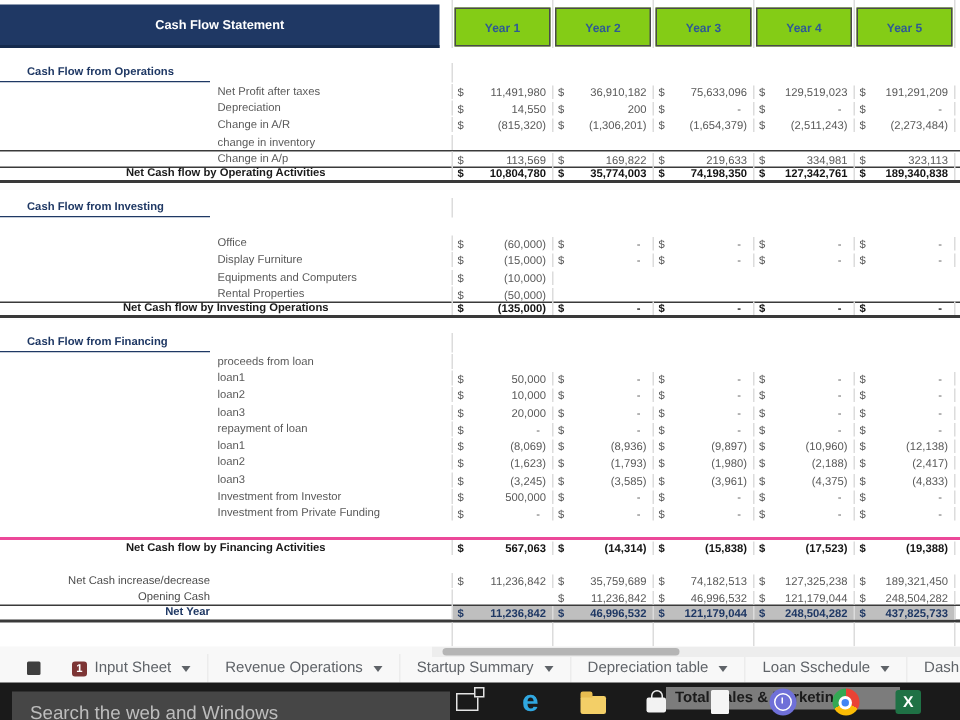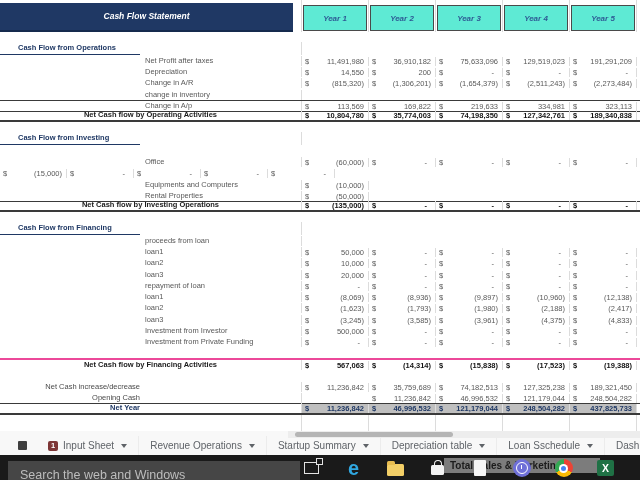--- a/index.html
+++ b/index.html
@@ -1,28 +1,28 @@
 <!DOCTYPE html>
 <html><head>
 <meta charset="utf-8">
 <style>
   html,body{margin:0;padding:0;background:#fff;}
   .screen{position:relative;width:640px;height:480px;overflow:hidden;background:#fff;
           font-family:"Liberation Sans",sans-serif;}
 
   
   .sheet{position:absolute;left:0;top:0;width:640px;height:431px;background:#fff;overflow:hidden;}
-  .hdr{display:flex;height:32px;font-style:italic;}
+  .hdr{display:flex;height:32px;}
   .lbl{width:302px;box-sizing:border-box;border-right:1px solid #dcdcdc;display:flex;align-items:center;overflow:hidden;}
   .cell{width:67px;box-sizing:border-box;border-right:1px solid #dcdcdc;display:flex;
         justify-content:space-between;align-items:center;padding:0 4px 0 3px;font-size:7.5px;color:#595959;}
   .hdr .lbl,.hdr .cell{border-right:1px solid #dcdcdc;padding:0;}
   .title-box{margin:2px 8px 0 0;height:27px;width:294px;background:#1f3864;border-bottom:2px solid #152a4d;
              color:#fff;font-weight:bold;font-size:8.5px;display:flex;align-items:center;justify-content:center;}
-  .year-box{margin:4px 1px 0 1px;height:24px;flex:1;background:#5eead4;border:1.5px solid #4a4a4a;
+  .year-box{margin:4px 1px 0 1px;height:24px;flex:1;background:#84cc16;border:1.5px solid #4a4a4a;
             color:#2e5a94;font-weight:bold;font-size:8px;display:flex;align-items:center;justify-content:center;}
   .hdr .cell{padding:0;}
   .row{display:flex;height:11.25px;box-sizing:border-box;align-items:flex-end;}
   .row .lbl{font-size:7.5px;}
   .lbl-t{display:inline-block;line-height:10px;}
   .rt-section .lbl{display:block;}
   .rt-section .lbl-t{display:block;width:140px;box-sizing:border-box;padding-left:18px;height:100%;
                      line-height:12px;border-bottom:1px solid #1f3864;color:#1f3864;font-weight:bold;}
   .rt-item .lbl-t{margin-left:145px;color:#595959;}
   .rt-total .lbl-t{display:block;width:100%;text-align:center;color:#1a1a1a;font-weight:bold;}
@@ -311,20 +311,23 @@
           <div class="cell">
             <span class="usd">$</span>
             <span class="amt dash">-</span>
           </div>
           <div class="cell">
             <span class="usd">$</span>
             <span class="amt dash">-</span>
           </div>
         </div>
         <div class="row rt-item">
+          <div class="lbl">
+            <span class="lbl-t">Display Furniture</span>
+          </div>
           <div class="cell">
             <span class="usd">$</span>
             <span class="amt">(15,000)</span>
           </div>
           <div class="cell">
             <span class="usd">$</span>
             <span class="amt dash">-</span>
           </div>
           <div class="cell">
             <span class="usd">$</span>

